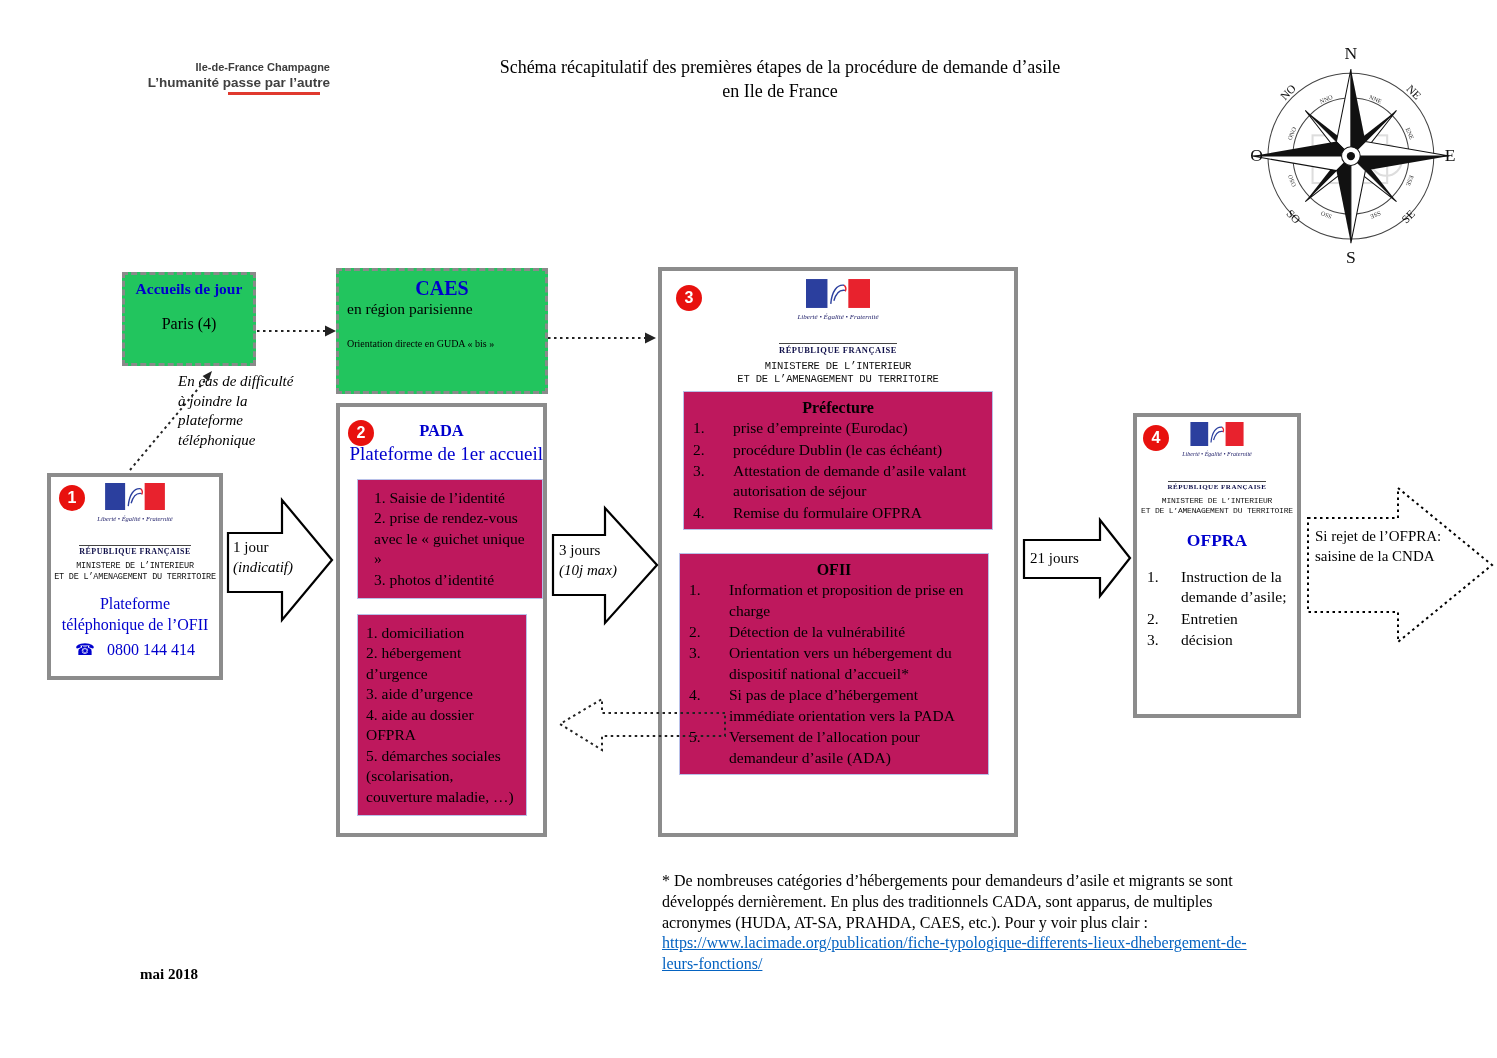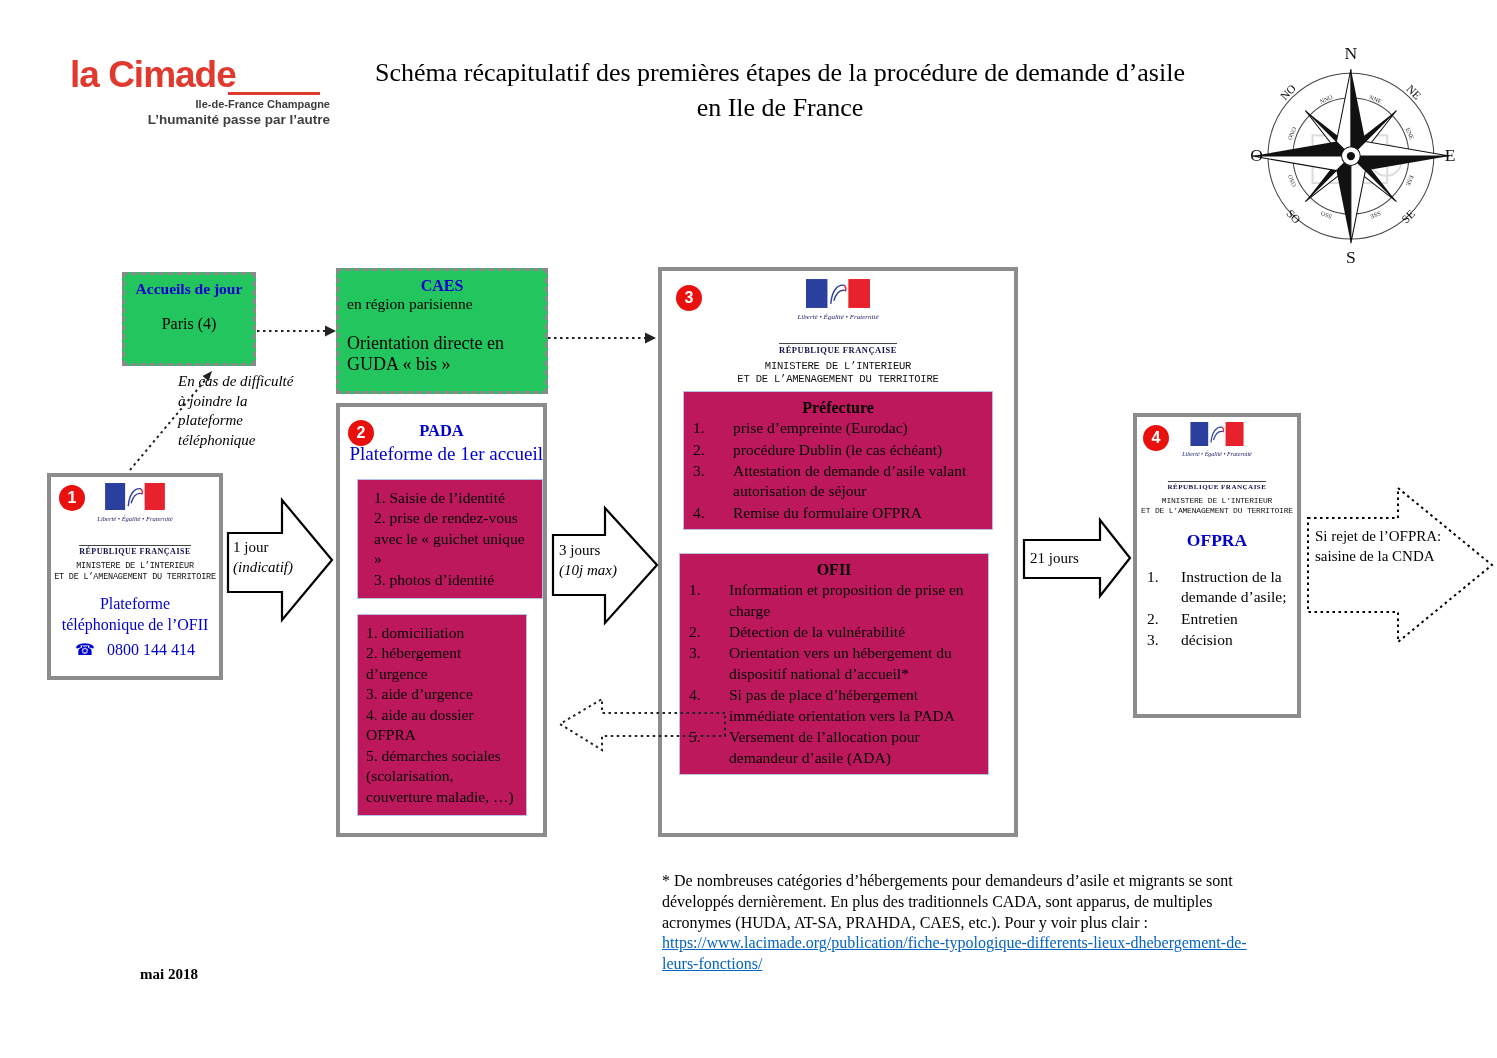--- a/index.html
+++ b/index.html
@@ -11,21 +11,21 @@
   .brand-name{font-family:"Liberation Sans",sans-serif;font-weight:bold;font-size:37px;
               color:#E0392E;letter-spacing:-1px;line-height:1;}
   .brand-underline{position:absolute;left:158px;top:36px;width:92px;height:3px;background:#E0392E;}
   .brand-region{font-family:"Liberation Sans",sans-serif;font-weight:bold;font-size:11px;
                 color:#3d3d3d;text-align:right;margin-top:5px;}
   .brand-tagline{font-family:"Liberation Sans",sans-serif;font-weight:bold;font-size:13.5px;
                  color:#404040;text-align:right;margin-top:2px;}
 
   
   .main-title{position:absolute;left:330px;top:55px;width:900px;text-align:center;
-              font-size:26px;line-height:1.35;}
+              font-size:18px;line-height:1.35;}
 
   
   .gbox{position:absolute;background:#fff;border:4px solid #8c8c8c;}
   .dashedbox{position:absolute;background:#22c55e;border:3px dashed #8a8a8a;text-align:center;}
   .subbox{position:absolute;background:#be185d;border:1.5px solid #b8c0e8;font-size:15.5px;line-height:1.32;}
   .badge{position:absolute;width:26px;height:26px;border-radius:50%;background:#E8110E;color:#fff;
          font-family:"Liberation Sans",sans-serif;font-weight:bold;font-size:16px;
          display:flex;align-items:center;justify-content:center;z-index:2;}
   .blue{color:#0000CD;}
   .bold{font-weight:bold;}
@@ -59,21 +59,20 @@
 
   .phone-row{margin-top:4px;font-size:16px;}
   .compass{position:absolute;left:1250px;top:40px;}
 </style>
 </head>
 <body>
 
 <div class="page">
 
   <div class="brand">
-    <div class="brand-name">la Cimade</div>
     <div class="brand-underline"></div>
     <div class="brand-region">Ile-de-France Champagne</div>
     <div class="brand-tagline">L’humanité passe par l’autre</div>
   </div>
 
   <div class="main-title">
     <div>Schéma récapitulatif des premières étapes de la procédure de demande d’asile</div>
     <div>en Ile de France</div>
   </div>
 
@@ -131,23 +130,23 @@
       </g>
     </g>
   </svg>
 
   <div class="dashedbox" style="left:122px;top:272px;width:128px;height:88px;">
     <div class="blue bold" style="font-size:15.5px;margin-top:5px;">Accueils de jour</div>
     <div style="font-size:16px;margin-top:17px;">Paris (4)</div>
   </div>
 
   <div class="dashedbox" style="left:336px;top:268px;width:190px;height:108px;text-align:left;padding:6px 8px;">
-    <div class="blue bold center" style="font-size:16px;">CAES</div>
+    <div class="blue bold center" style="font-size:20px;">CAES</div>
     <div style="font-size:15.5px;">en région parisienne</div>
-    <div style="font-size:18px;margin-top:20px;width:170px;">Orientation directe en GUDA « bis »</div>
+    <div style="font-size:10px;margin-top:20px;width:170px;">Orientation directe en GUDA « bis »</div>
   </div>
 
   <div class="note-diff">En cas de difficulté à joindre la plateforme téléphonique</div>
 
   <div class="gbox box1" style="left:47px;top:473px;width:168px;height:199px;">
     <div class="badge" style="left:8px;top:8px;">1</div>
     <div class="govlogo" style="margin-top:6px;">
       <svg width="60" height="27" viewBox="0 0 62 28">
         <rect x="0" y="0" width="21" height="28" fill="#2B3F9E"></rect>
         <rect x="21" y="0" width="20" height="28" fill="#fff"></rect>

